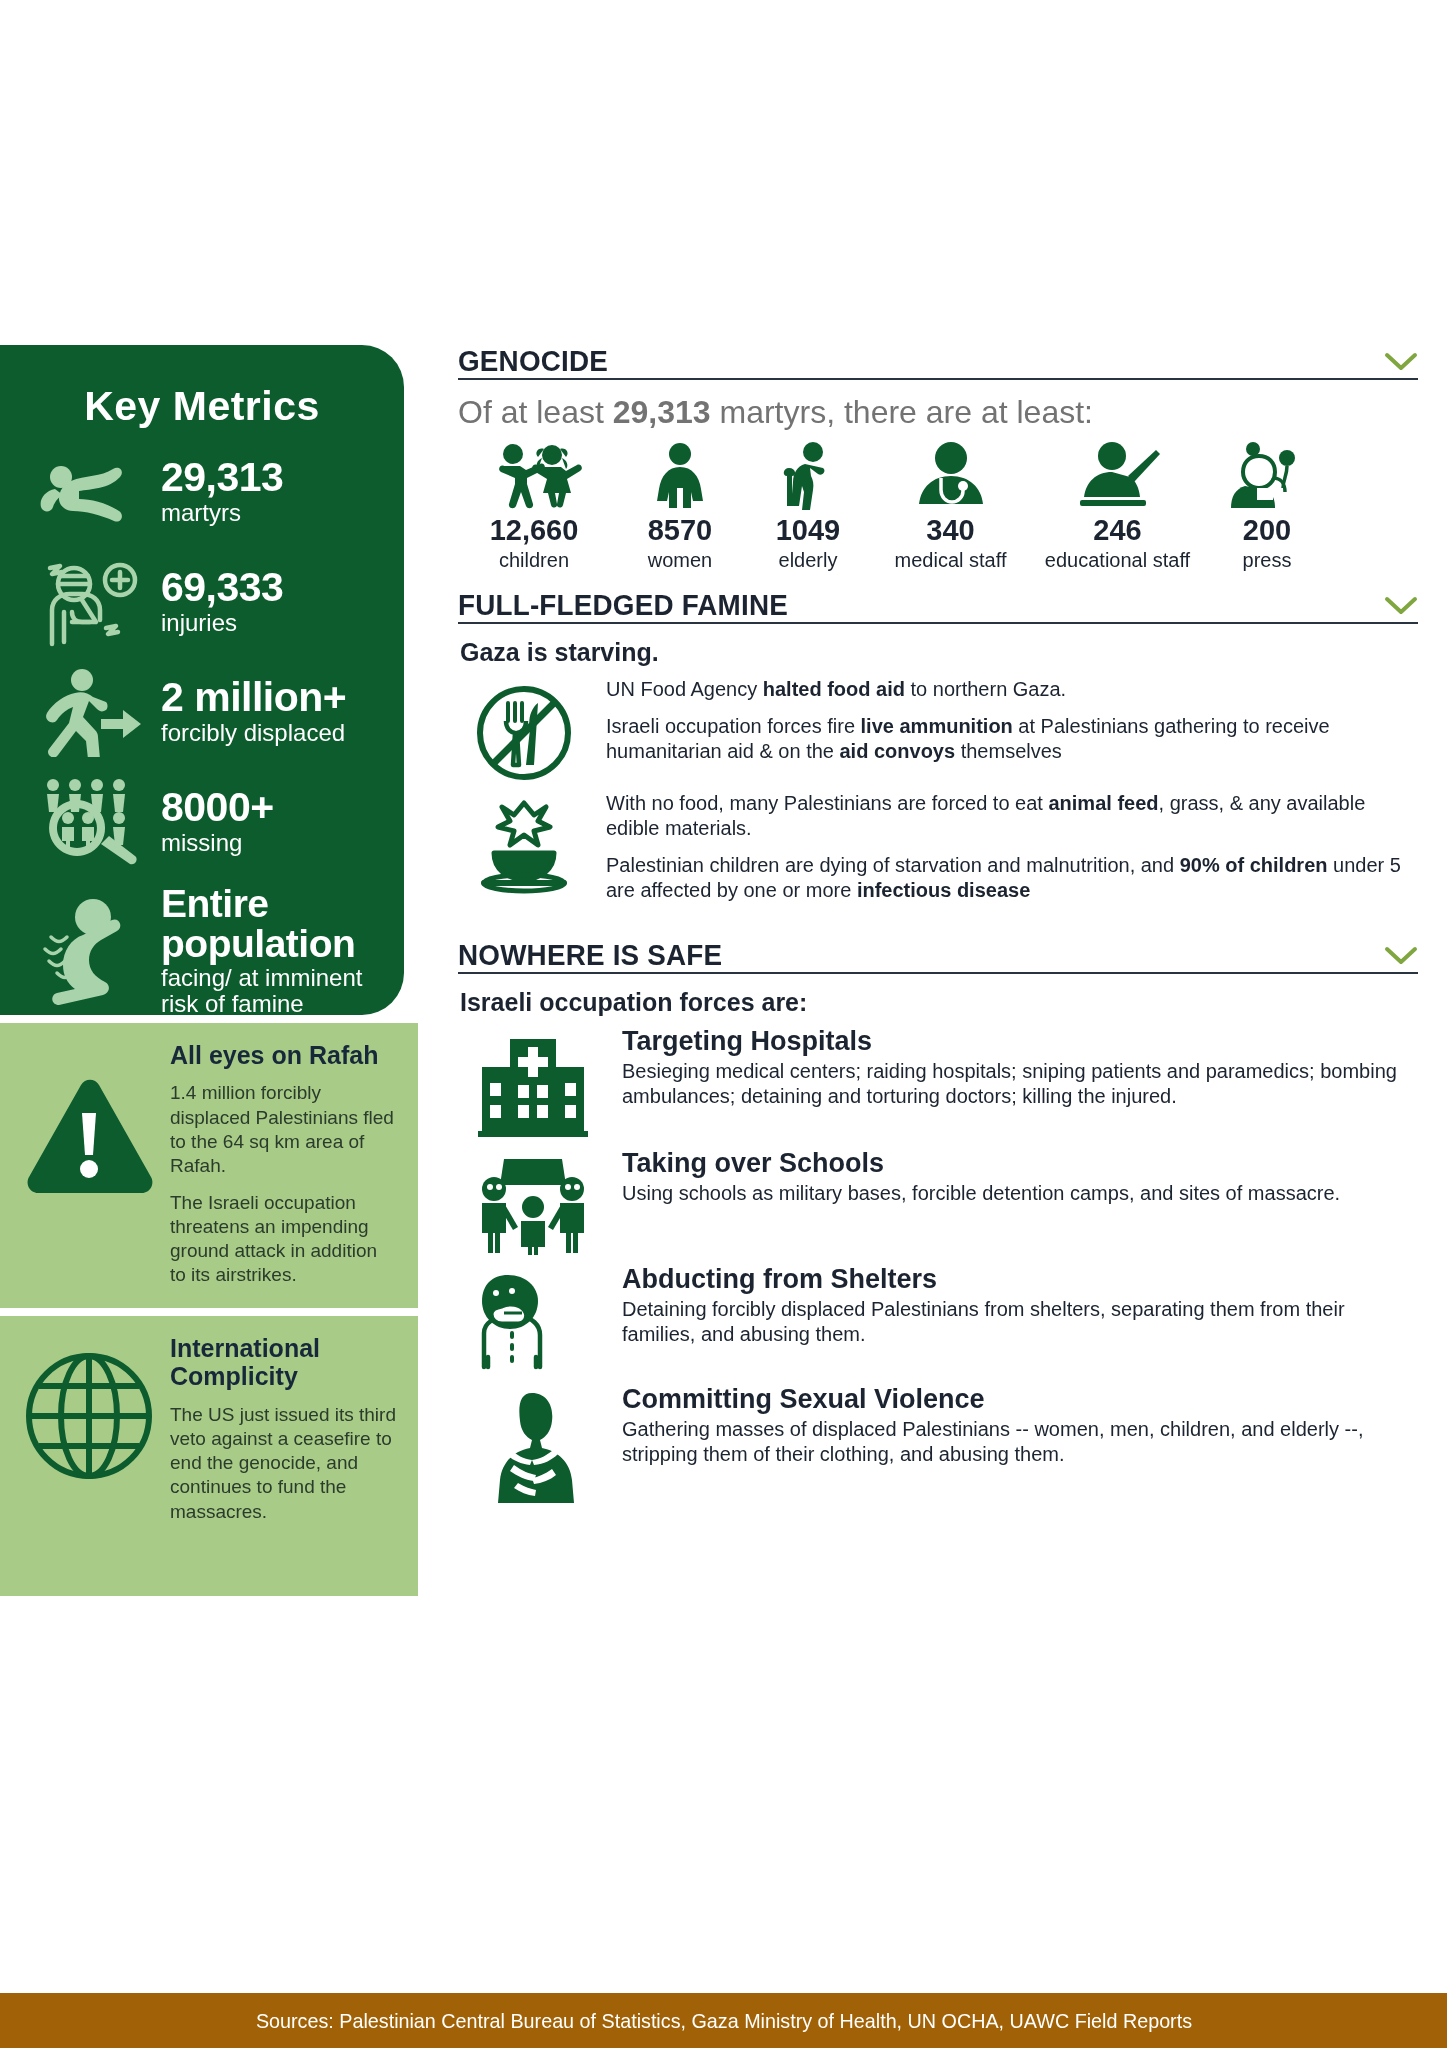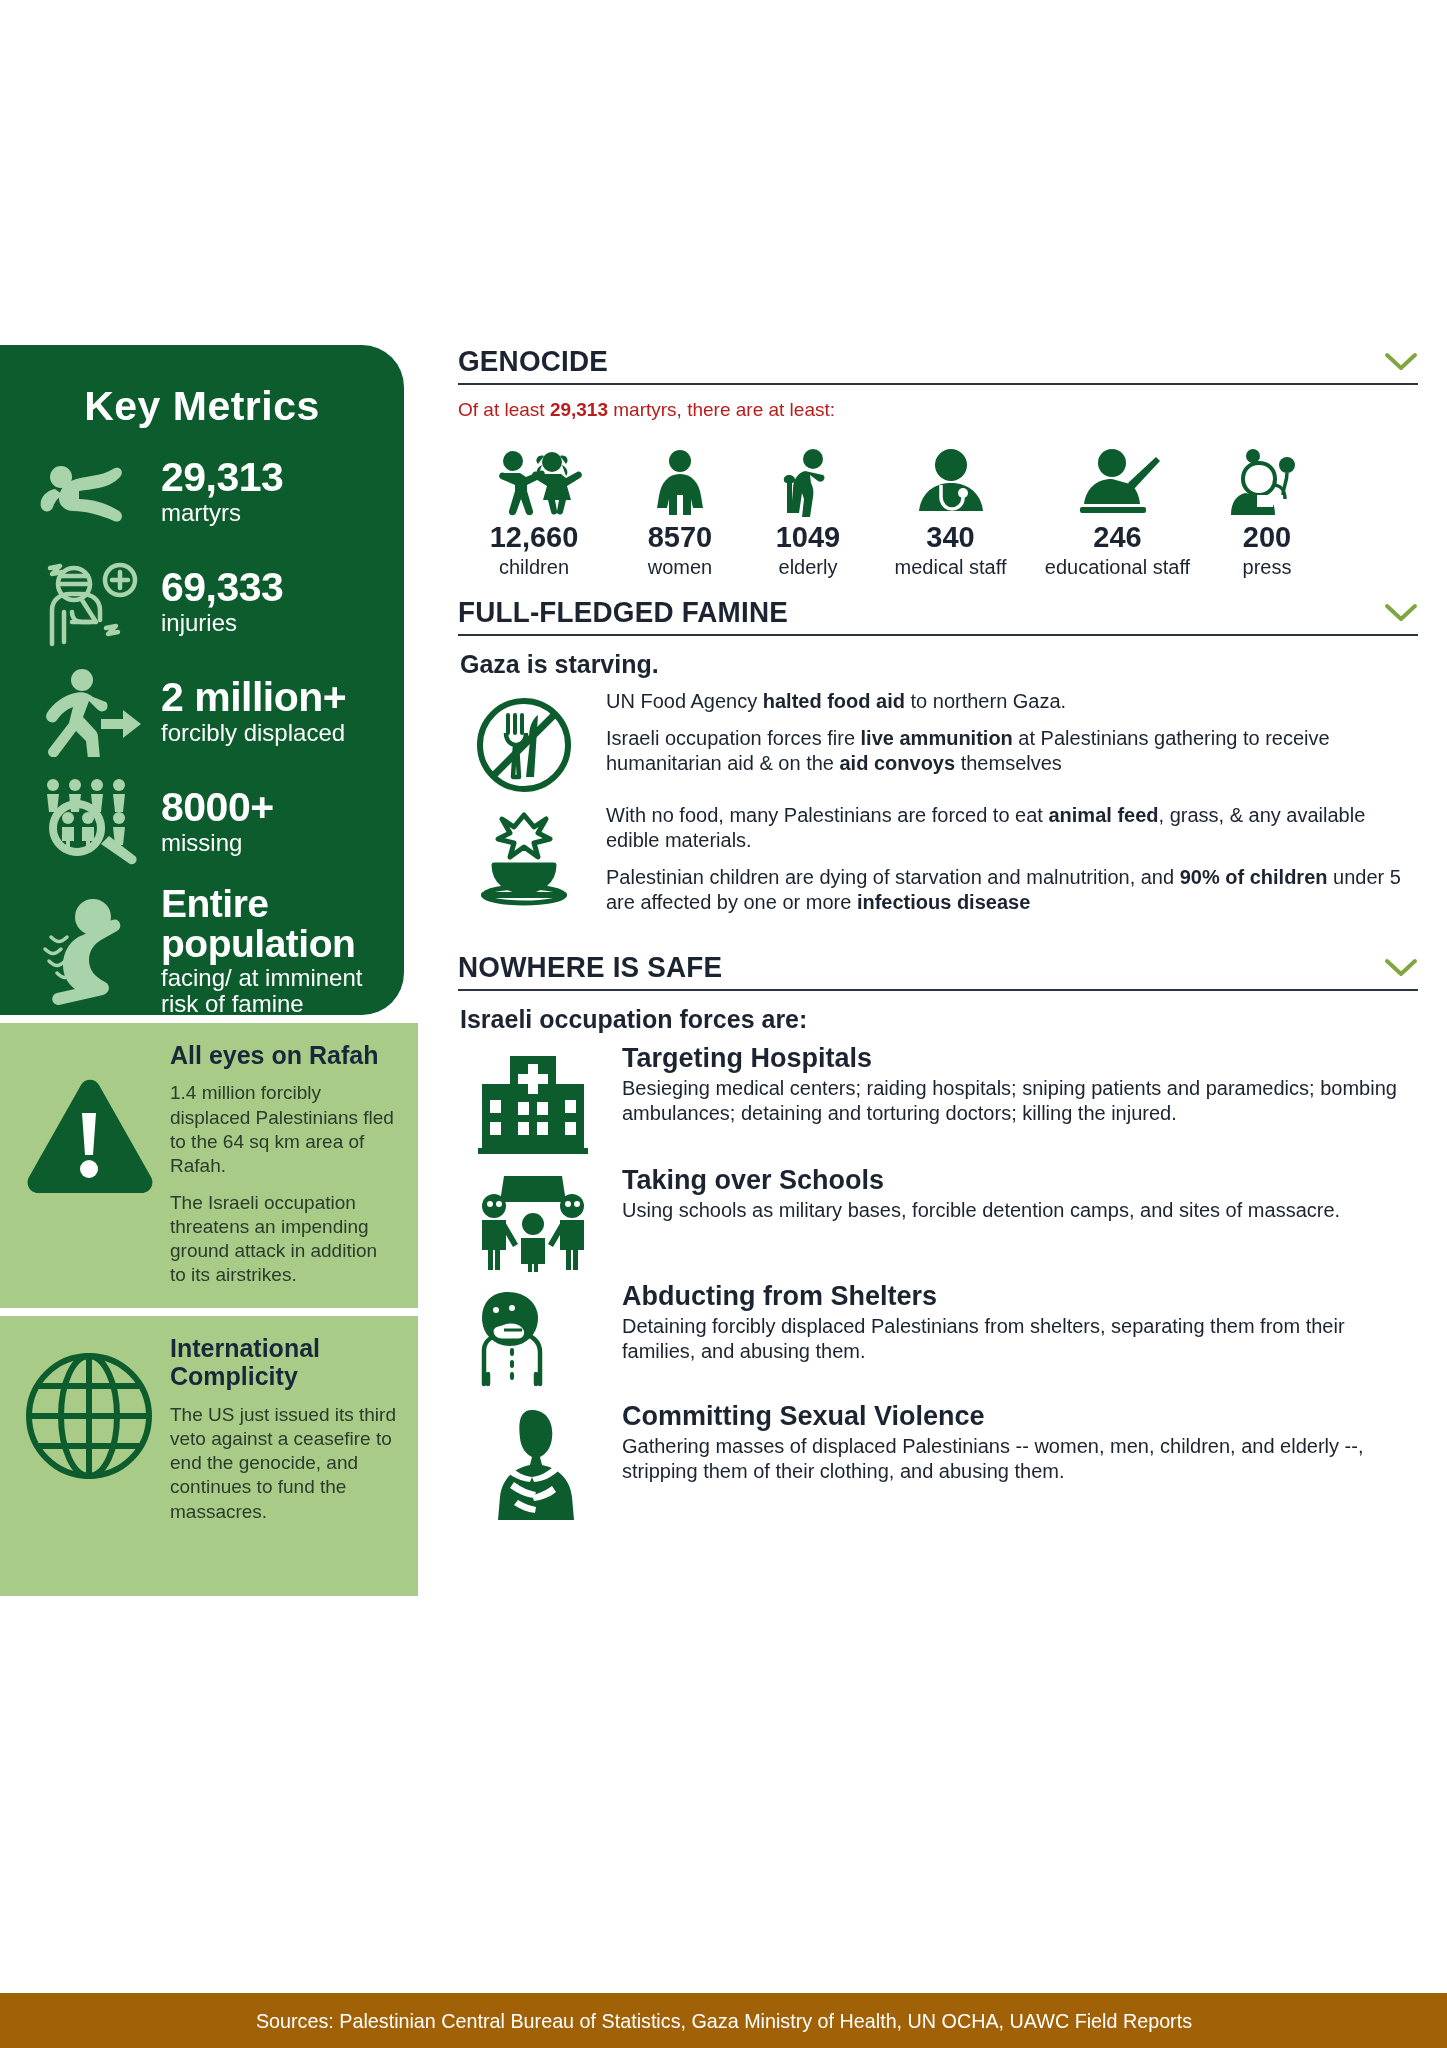--- a/index.html
+++ b/index.html
@@ -127,31 +127,30 @@
   }
   .panel-p {
     font-size: 19px; line-height: 1.28; color: #2b3b2c; margin-bottom: 12px;
   }
   .panel-rafah .panel-h { text-align: left; }
 
   
   .right { position: absolute; left: 458px; top: 345px; width: 960px; }
   .sec-head {
     display:flex; align-items:center; justify-content:space-between;
-    padding-bottom: 5px;
   }
   .sec-title {
     font-size: 29px; font-weight: 700; letter-spacing: .2px;
     color: #1b2430;
     transform: scaleX(.96); transform-origin: left center;
   }
   .chev { width: 34px; height: 20px; }
   .sec-rule { height: 2px; background: #2a3440; width: 100%; margin-bottom: 14px; }
 
-  .lead { font-size: 19px; color:#b91c1c; margin-bottom: 24px; }
+  .lead { font-size: 32px; color:#737373; margin-bottom: 7px; }
   .lead b { font-weight: 700; }
 
   .demo-row { display:flex; align-items:flex-end; gap: 12px; margin-top: 4px; }
   .demo-cell { text-align: center; }
   .demo-ico { height: 72px; display:flex; align-items:flex-end; justify-content:center; }
   .demo-num { font-size: 29px; font-weight: 700; margin-top: 6px; line-height:1; }
   .demo-lbl { font-size: 20px; line-height: 1.12; margin-top: 4px; }
 
   .sub-bold { font-size: 25px; font-weight: 700; margin: 4px 0 10px 2px; }
 

